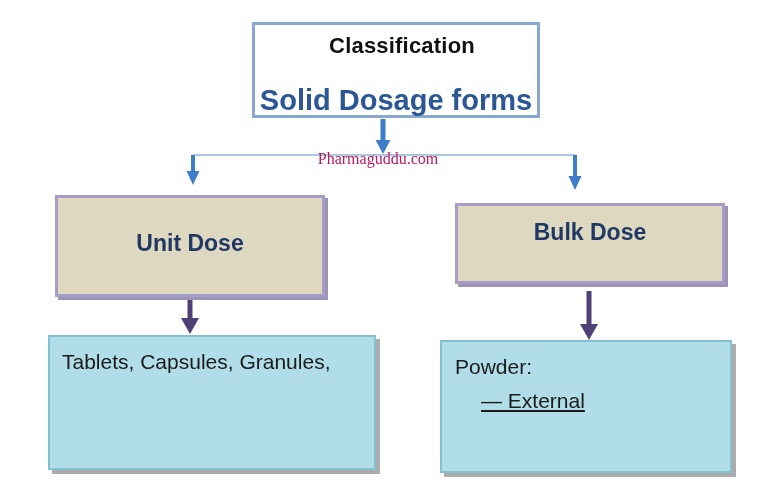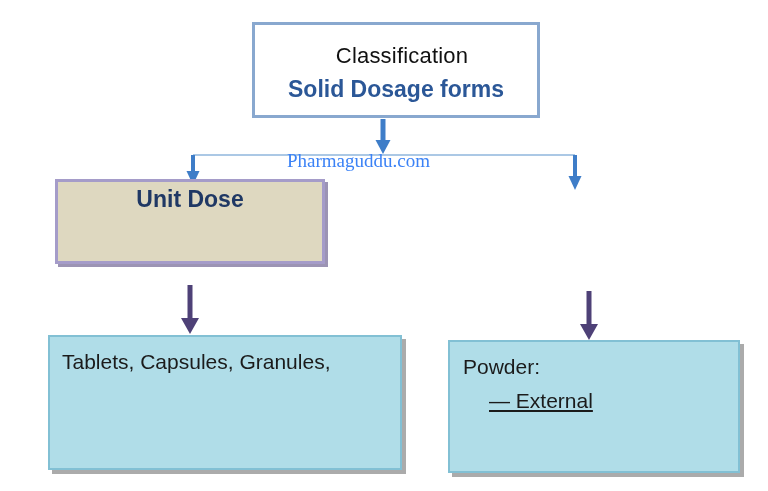--- a/index.html
+++ b/index.html
@@ -37,52 +37,53 @@
   .purple-shaft{stroke:var(--purple-arrow);stroke-width:5;}
   .purple-head{fill:var(--purple-arrow);}
   .box{position:absolute;box-sizing:border-box;}
   .root-box{
     left:252px;top:22px;width:288px;height:96px;
     background:#ffffff;
     border:3px solid var(--root-border);
     text-align:center;
   }
   .root-line1{
-    margin-top:18px;
-    font-size:22px;font-weight:normal;color:var(--title-text);
+    margin-top:8px;
+    font-size:22px;font-weight:bold;color:var(--title-text);
     letter-spacing:.2px;
     padding-left:12px;
   }
   .root-line2{
-    margin-top:7px;
-    font-size:23px;font-weight:bold;color:var(--root-subtitle);
+    margin-top:25px;
+    font-size:29px;font-weight:bold;color:var(--root-subtitle);
   }
   .watermark{
     position:absolute;left:287px;top:150px;width:182px;
+    text-align:center;
     font-family:"Liberation Serif","DejaVu Serif",serif;
-    font-size:19px;color:#3b82f6;
+    font-size:16px;color:#be185d;
   }
   .tan-box{
     background:var(--tan-fill);
     border:3px solid var(--tan-border);
     box-shadow:3px 3px 0 var(--tan-shadow);
     text-align:center;
     font-size:23px;font-weight:bold;color:var(--node-text);
   }
-  .unit-box{left:55px;top:179px;width:270px;height:85px;padding-top:4px;}
+  .unit-box{left:55px;top:195px;width:270px;height:102px;padding-top:32px;}
   .bulk-box{left:455px;top:203px;width:270px;height:81px;padding-top:13px;}
   .cyan-box{
     background:var(--cyan-fill);
     border:2px solid var(--cyan-border);
     box-shadow:4px 4px 0 var(--cyan-shadow);
     color:var(--body-text);
     font-size:21px;line-height:34px;
   }
-  .unit-list-box{left:48px;top:335px;width:354px;height:135px;padding:8px 10px 0 12px;}
-  .bulk-list-box{left:440px;top:340px;width:292px;height:133px;padding:8px 10px 0 13px;margin-left:8px;}
+  .unit-list-box{left:48px;top:335px;width:328px;height:135px;padding:8px 10px 0 12px;}
+  .bulk-list-box{left:440px;top:340px;width:292px;height:133px;padding:8px 10px 0 13px;}
   .bulk-item{padding-left:26px;text-decoration:underline;}
 </style>
 </head>
 <body>
 
 <div class="canvas">
 
   <svg class="connectors" width="768" height="491" viewBox="0 0 768 491" xmlns="http://www.w3.org/2000/svg">
     <g>
       <line class="blue-shaft" x1="383" y1="119" x2="383" y2="141"></line>
@@ -111,20 +112,23 @@
     <div class="root-line1">Classification</div>
     <div class="root-line2">Solid Dosage forms</div>
   </div>
 
   <div class="watermark">Pharmaguddu.com</div>
 
   <div class="box tan-box unit-box">
     <span>Unit Dose</span>
   </div>
 
+  <div class="box tan-box bulk-box">
+    <span>Bulk Dose</span>
+  </div>
 
   <div class="box cyan-box unit-list-box">
     <div>Tablets, Capsules, Granules,</div>
   </div>
 
   <div class="box cyan-box bulk-list-box">
     <div>Powder:</div>
     <div class="bulk-item">— External</div>
   </div>
 

